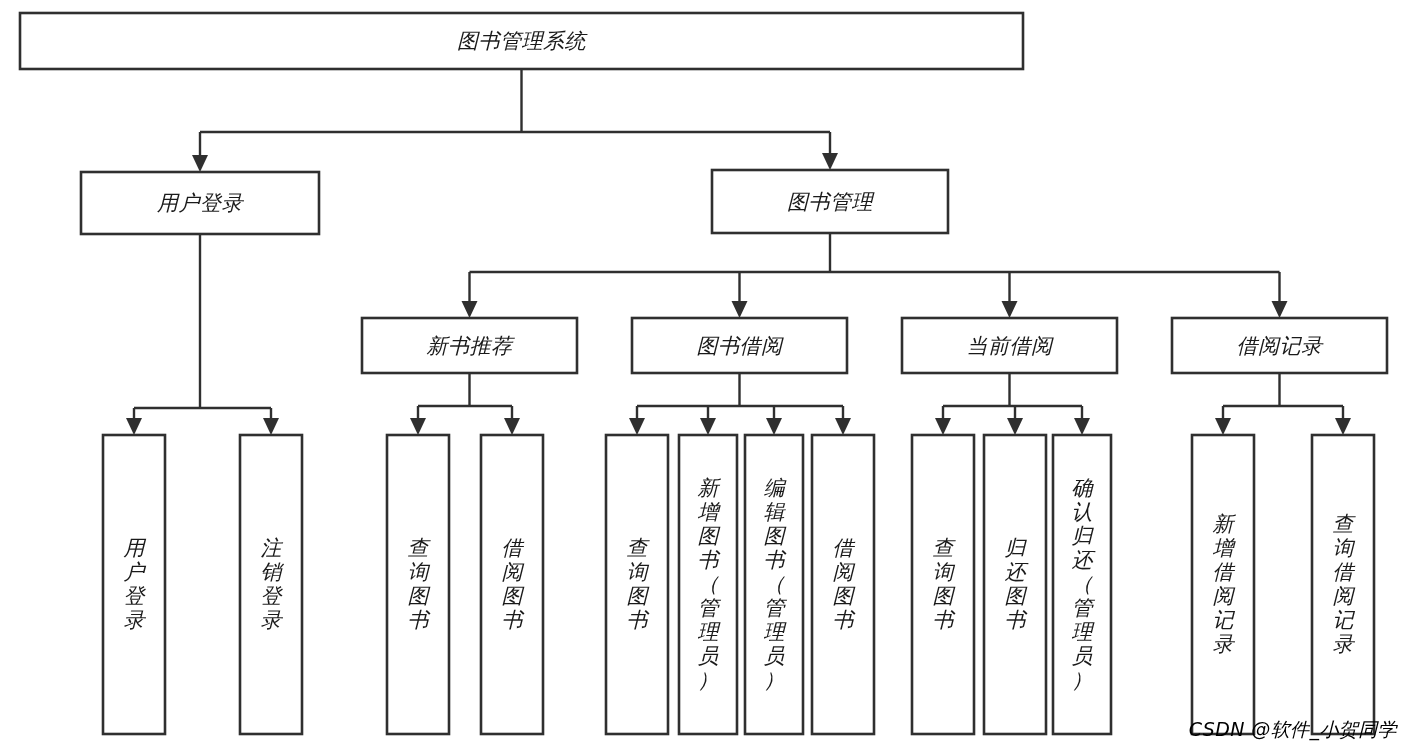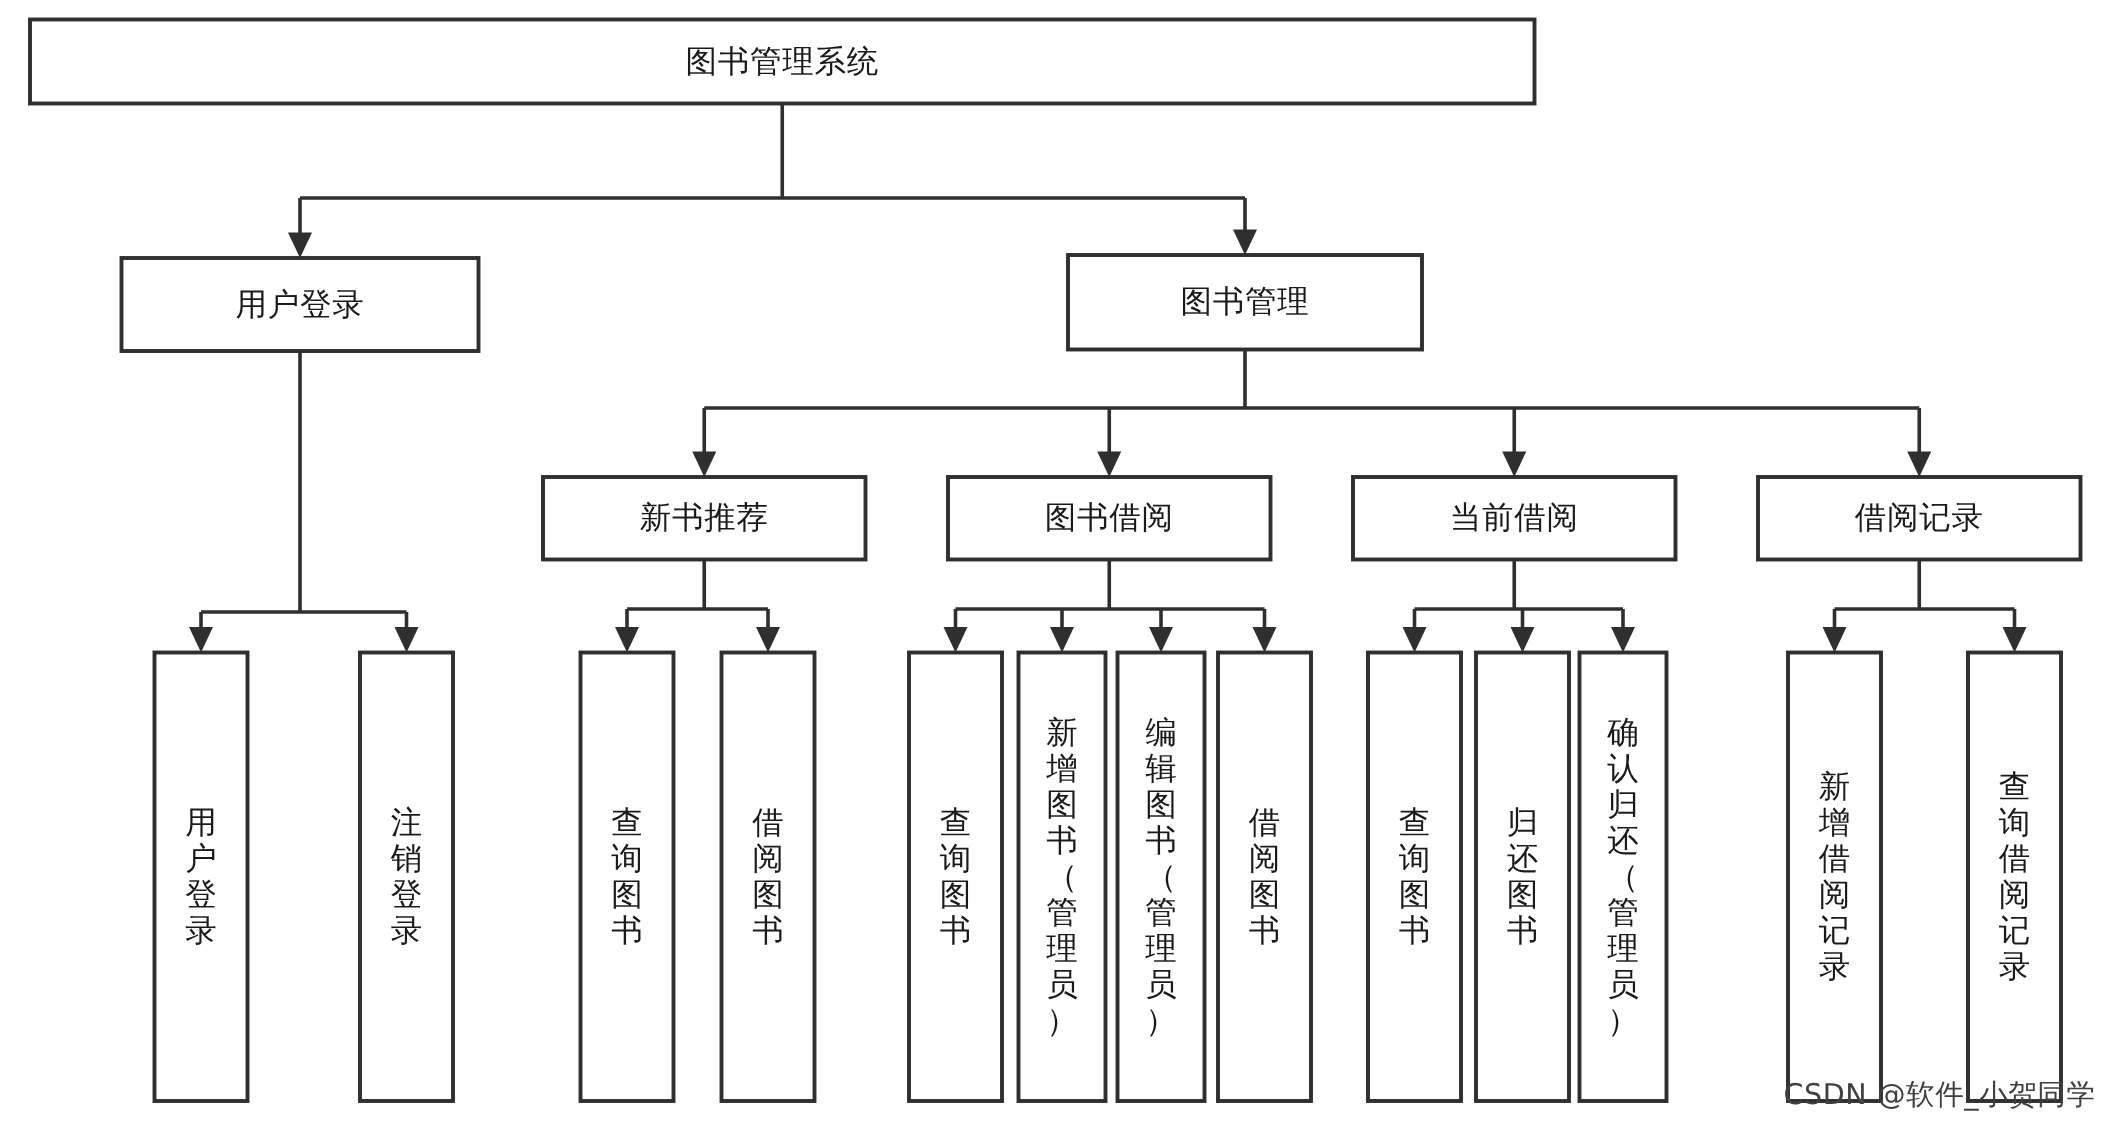--- a/index.html
+++ b/index.html
@@ -12,20 +12,21 @@
     width: 1405px;
     height: 747px;
     font-family: "DejaVu Sans", "Liberation Sans", sans-serif;
     overflow: hidden;
     position: relative;
   }
   #diagram-root {
     position: relative;
     width: 1405px;
     height: 747px;
+    font-style: italic;
   }
   svg#tree-svg {
     position: absolute;
     left: 0;
     top: 0;
     width: 1405px;
     height: 747px;
     display: block;
   }
   .node-rect {
@@ -56,21 +57,21 @@
     font-size: 21px;
     fill: #1a1a1a;
     text-anchor: middle;
   }
   .watermark {
     position: absolute;
     right: 8px;
     bottom: 4px;
     font-family: "DejaVu Sans", "Liberation Sans", sans-serif;
     font-size: 19px;
-    color: #404040;
+    color: #000000;
     white-space: nowrap;
     letter-spacing: 0.4px;
     user-select: none;
   }
 </style>
 </head>
 <body>
 
 <div id="diagram-root">
   <svg id="tree-svg" viewBox="0 0 1405 747">

